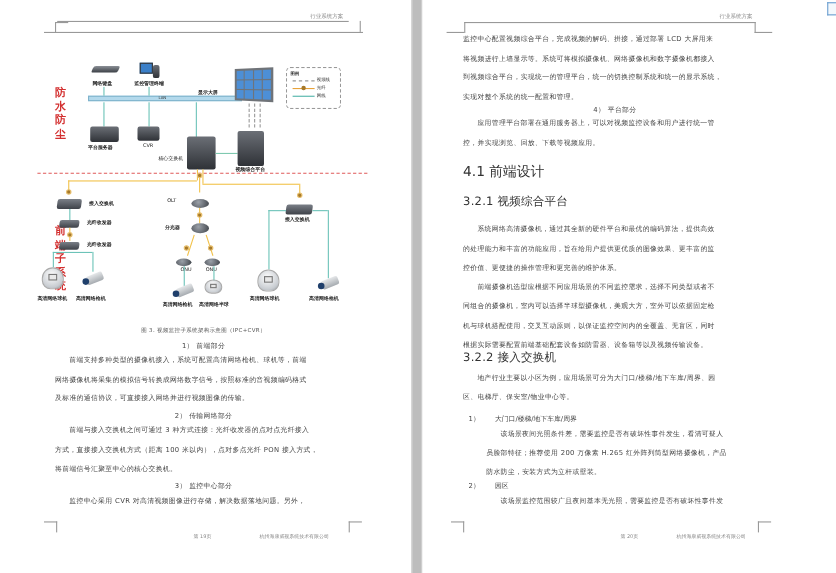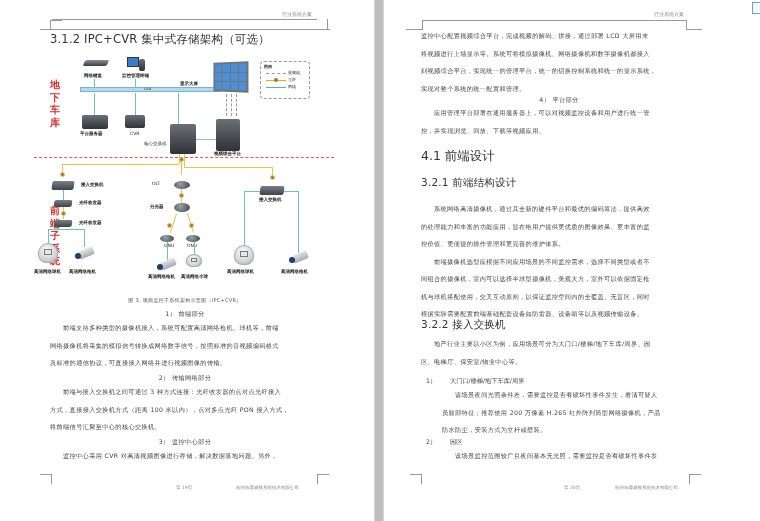--- a/index.html
+++ b/index.html
@@ -60,25 +60,24 @@
 </head>
 <body>
 
 <div class="page page-left">
   <div class="corner" style="left:50px;top:20px;border-left-width:1px;border-top-width:1px;height:10px;"></div>
   <div class="hdr-line" style="left:40px;top:29px;width:290px;"></div>
   <div class="hdr-line" style="left:52px;top:19px;width:265px;"></div>
   <div class="corner" style="left:316px;top:19px;border-right-width:1px;height:10px;"></div>
   <div class="hdr-text" style="left:282px;top:11px;">行业系统方案</div>
 
-  <div class="h3" style="left:50px;top:32px;">3.1.2 IPC+CVR 集中式存储架构（可选）</div>
 
   <div class="diagram">
 
-    <div class="zone-label" style="left:15px;top:22px;">地下车库</div>
+    <div class="zone-label" style="left:15px;top:22px;">防水防尘</div>
     <div class="zone-label" style="left:15px;top:148px;">前端子系统</div>
 
     <div class="lan-bar" style="left:46px;top:30px;width:140px;"></div>
     <div class="lan-text" style="left:110px;top:30px;">LAN</div>
 
     <div class="vline" style="left:60px;top:22px;height:8px;"></div>
     <div class="vline" style="left:101px;top:22px;height:8px;"></div>
     <div class="vline" style="left:60px;top:36px;height:22px;"></div>
     <div class="vline" style="left:101px;top:36px;height:22px;"></div>
     <div class="vline" style="left:144px;top:36px;height:40px;"></div>
@@ -254,21 +253,21 @@
     <div>实现对整个系统的统一配置和管理。</div>
   </div>
 
   <div class="center-line" style="left:30px;top:96px;width:290px;">4） 平台部分</div>
   <div class="para" style="left:37px;top:104px;width:300px;">
     <div><span class="ind"></span><span>应用管理平台部署在通用服务器上，可以对视频监控设备和用户进行统一管</span></div>
     <div>控，并实现浏览、回放、下载等视频应用。</div>
   </div>
 
   <div class="h2" style="left:37px;top:148px;">4.1 前端设计</div>
-  <div class="h3" style="left:37px;top:176px;font-size:10.5px;">3.2.1 前端结构设计</div>
+  <div class="h3" style="left:37px;top:176px;font-size:10.5px;">3.2.1 视频综合平台</div>
 
   <div class="para" style="left:37px;top:200px;width:300px;">
     <div><span class="ind"></span><span>系统网络高清摄像机，通过其全新的硬件平台和最优的编码算法，提供高效</span></div>
     <div>的处理能力和丰富的功能应用，旨在给用户提供更优质的图像效果、更丰富的监</div>
     <div>控价值、更便捷的操作管理和更完善的维护体系。</div>
     <div><span class="ind"></span><span>前端摄像机选型应根据不同应用场景的不同监控需求，选择不同类型或者不</span></div>
     <div>同组合的摄像机，室内可以选择半球型摄像机，美观大方，室外可以依据固定枪</div>
     <div>机与球机搭配使用，交叉互动原则，以保证监控空间内的全覆盖、无盲区，同时</div>
     <div>根据实际需要配置前端基础配套设备如防雷器、设备箱等以及视频传输设备。</div>
   </div>

